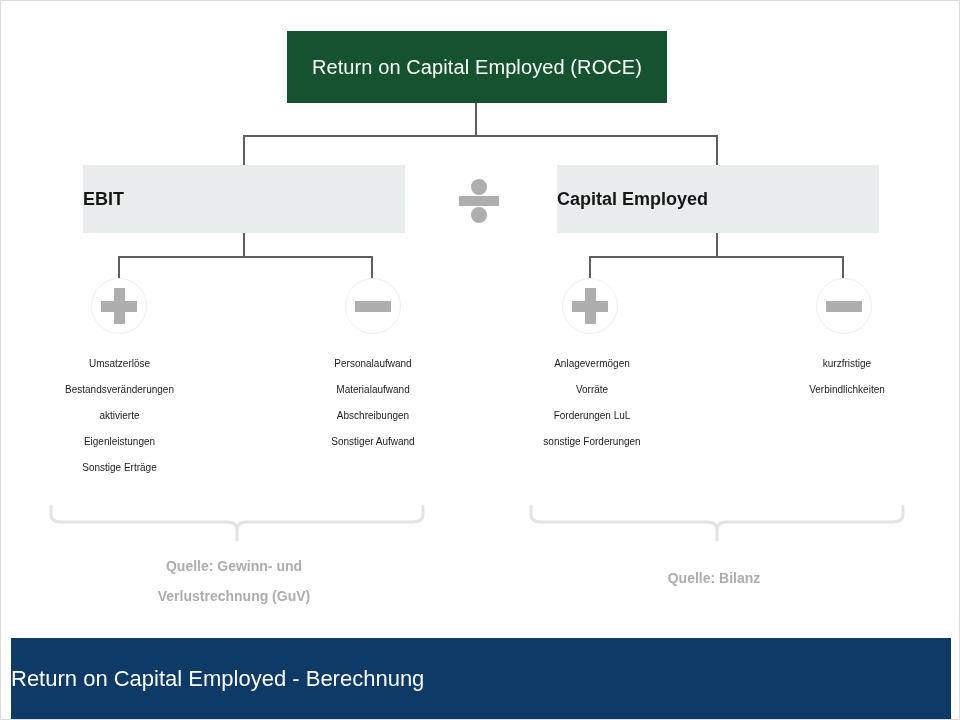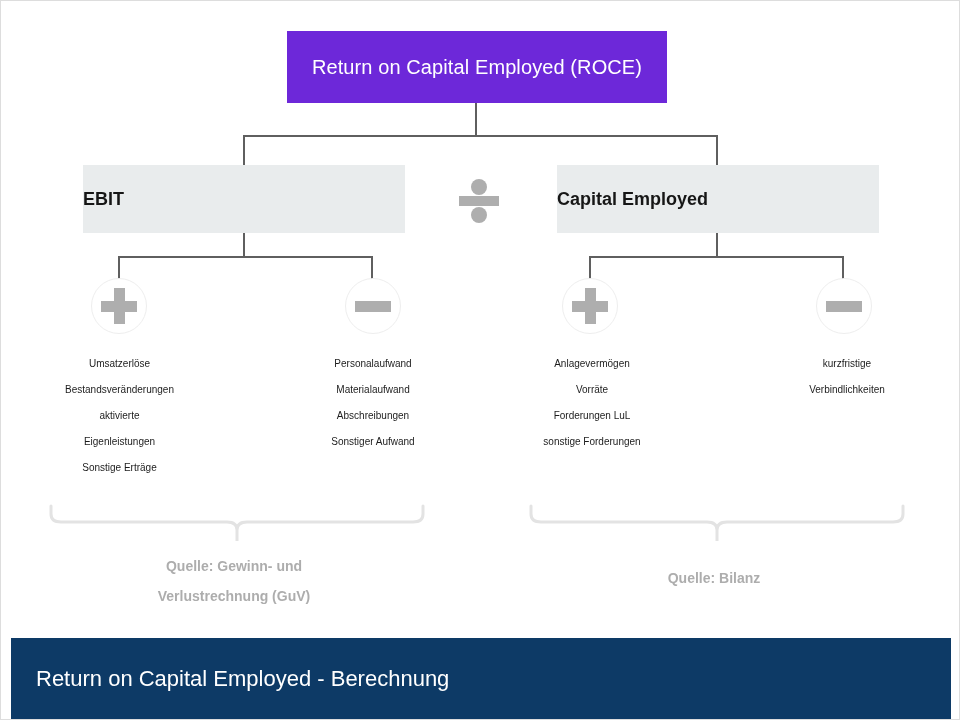--- a/index.html
+++ b/index.html
@@ -21,21 +21,21 @@
     overflow: hidden;
   }
 
   
   .root-box {
     position: absolute;
     left: 286px;
     top: 30px;
     width: 380px;
     height: 72px;
-    background: #6d28d9;
+    background: #14532d;
     color: #ffffff;
     display: flex;
     align-items: center;
     justify-content: center;
     font-size: 20px;
     letter-spacing: 0.1px;
   }
 
   
   .mid-box {
@@ -152,21 +152,20 @@
     top: 637px;
     width: 940px;
     height: 82px;
     background: #0d3a66;
     display: flex;
     align-items: center;
   }
   .footer-bar .footer-text {
     color: #ffffff;
     font-size: 22px;
-    padding-left: 25px;
     text-align: center;
   }
 </style>
 </head>
 <body>
 
 <div id="canvas">
 
   <div class="root-box">
     <span>Return on Capital Employed (ROCE)</span>

